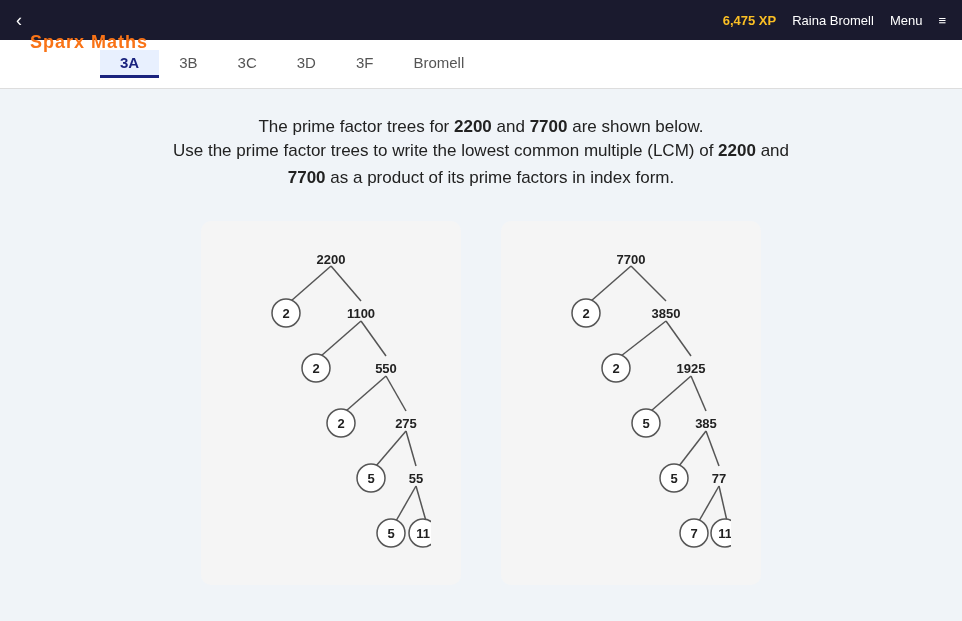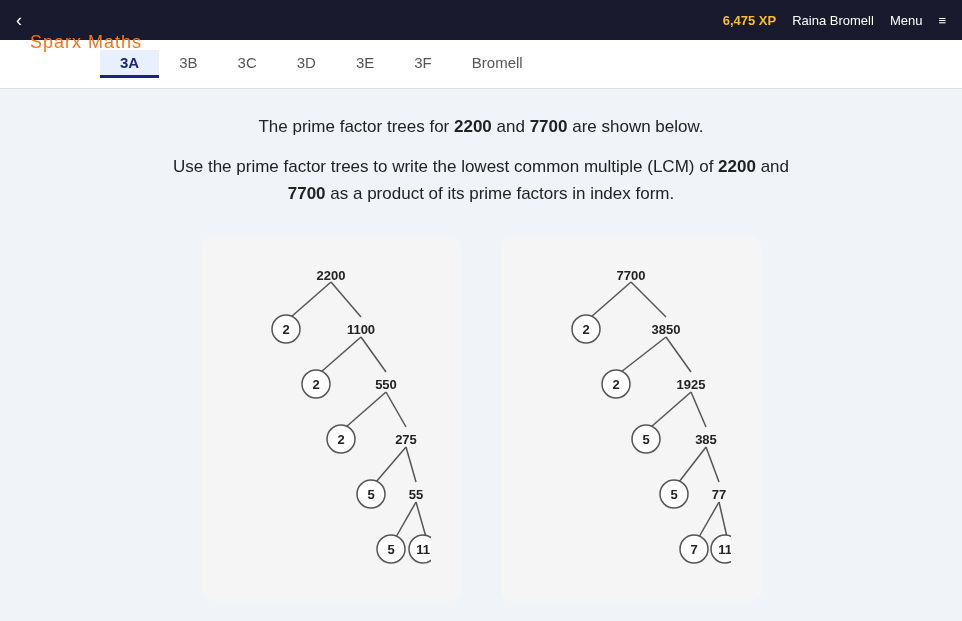--- a/index.html
+++ b/index.html
@@ -26,21 +26,21 @@
       gap: 8px;
     }
     .back-arrow {
       color: white;
       font-size: 18px;
       cursor: pointer;
     }
     .brand-name {
       color: white;
       font-size: 18px;
-      font-weight: normal;
+      font-weight: bold;
       letter-spacing: 1px;
       margin-top: 45px;
     }
     .brand-name span {
       color: #f97316;
     }
     .header-right {
       display: flex;
       align-items: center;
       gap: 16px;
@@ -83,21 +83,20 @@
     }
 
     
     .main {
       padding: 28px 60px 20px 60px;
     }
     .question-intro {
       text-align: center;
       font-size: 17px;
       color: #222;
-      margin-bottom: 16px;
     }
     .question-main {
       text-align: center;
       font-size: 17px;
       color: #222;
       margin-bottom: 30px;
       line-height: 1.6;
     }
 
     
@@ -161,21 +160,20 @@
     <span>Menu</span>
     <span>≡</span>
   </div>
 </div>
 
 <div class="tab-bar">
   <div class="tab active">3A</div>
   <div class="tab">3B</div>
   <div class="tab">3C</div>
   <div class="tab">3D</div>
-  <div class="tab">3E</div>
   <div class="tab">3F</div>
   <div class="tab tab-summary">Bromell</div>
 </div>
 
 <div class="main">
   <p class="question-intro">
     The prime factor trees for <strong>2200</strong> and <strong>7700</strong> are shown below.
   </p>
   <p class="question-main">
     Use the prime factor trees to write the lowest common multiple (LCM) of <strong>2200</strong> and<br>

